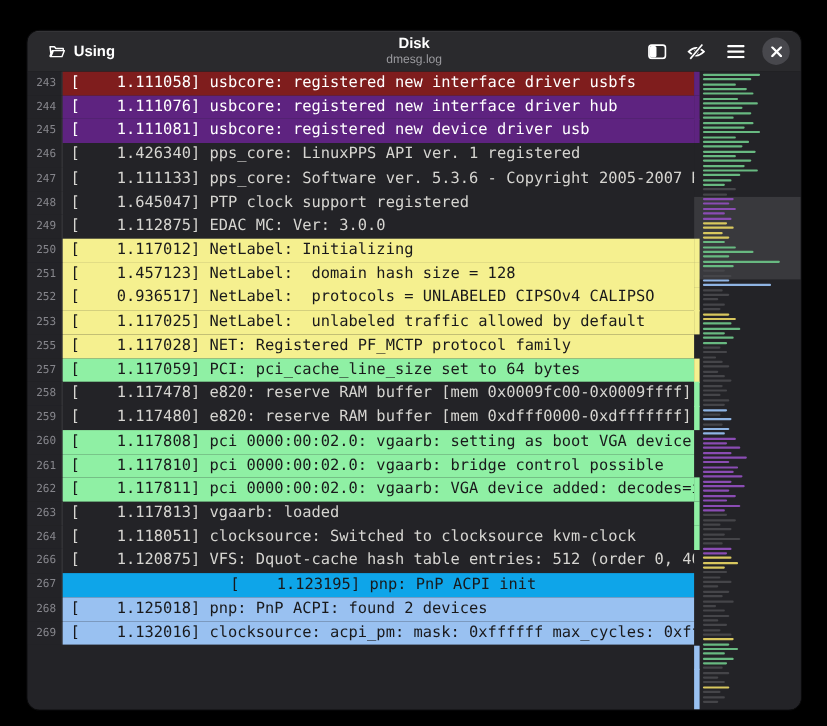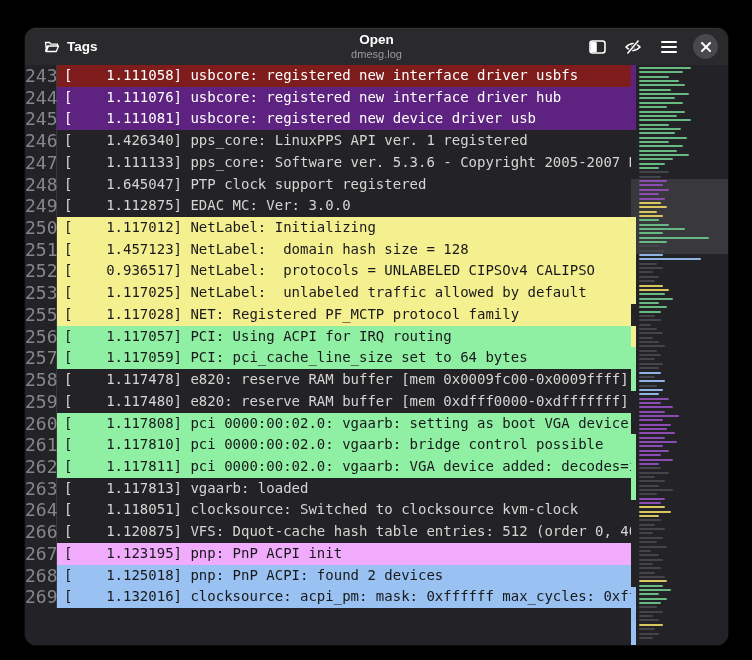--- a/index.html
+++ b/index.html
@@ -20,21 +20,21 @@
   .iconbtn{width:24px;height:24px;display:flex;align-items:center;justify-content:center;
            border-radius:6px;cursor:pointer;}
   .closebtn{width:25px;height:25px;border-radius:50%;background:#48484d;display:flex;
             align-items:center;justify-content:center;cursor:pointer;}
   .closebtn svg{display:block;}
   
   .editor{position:absolute;left:0;top:37px;right:0;bottom:0;background:#232327;overflow:hidden;}
   .rows{position:absolute;left:0;top:0;width:608px;}
   .row{display:flex;height:21.73px;}
   .gutter{width:32px;flex:0 0 32px;border-right:1px solid #3a3a3e;color:#86868c;
-          font-family:"DejaVu Sans Mono",monospace;font-size:18px;line-height:21.73px;
+          font-family:"DejaVu Sans Mono",monospace;font-size:10px;line-height:21.73px;
           text-align:right;padding-right:5px;box-sizing:border-box;background:#232327;}
   .code{flex:1;overflow:hidden;white-space:pre;font-family:"DejaVu Sans Mono",monospace;
         font-size:14px;line-height:21.73px;padding-left:7px;color:#d6d5d1;}
   .hl-purple .code{color:#ffffff;}
   .hl-yellow .code,.hl-green .code,.hl-blue .code{color:#19191b;}
   
   .minimap{position:absolute;right:0;top:0;bottom:0;width:97px;background:#232327;}
   .strip{position:absolute;left:0;width:5px;}
   .mbar{position:absolute;height:2px;border-radius:1px;}
   .slider{position:absolute;left:0;right:0;top:114px;height:75px;background:rgba(255,255,255,.10);}
@@ -44,25 +44,25 @@
 
 <div class="window">
 
   <div class="header">
     <div class="open-btn">
       <span style="display:flex;">
         <svg width="16" height="14" viewBox="0 0 16 14">
           <path d="M1.5 2.5 h4 l1.3 1.6 h6.7 v1.9 h-9 l-2 5 z M1.5 11 l2-5 h11 l-2.2 5.5 h-10 a1 1 0 0 1 -0.8 -0.5 z" fill="none" stroke="#ffffff" stroke-width="1.3" stroke-linejoin="round"></path>
         </svg>
       </span>
-      <span>Tags</span>
+      <span>Using</span>
     </div>
 
     <div class="titlebox">
-      <div class="title">Open</div>
+      <div class="title">Disk</div>
       <div class="subtitle">dmesg.log</div>
     </div>
 
     <div class="hbtns">
       <div class="iconbtn">
         <span style="display:flex;">
           <svg width="17" height="14" viewBox="0 0 17 14">
             <rect x="1" y="1" width="15" height="12" rx="2.5" fill="none" stroke="#ffffff" stroke-width="1.6"></rect>
             <rect x="1.8" y="1.8" width="6" height="10.4" rx="1.5" fill="#ffffff"></rect>
           </svg>
@@ -142,24 +142,20 @@
         </div>
         <div class="row hl-yellow">
           <div class="gutter">253</div>
           <div class="code" style="background: rgb(245, 240, 143);">[    1.117025] NetLabel:  unlabeled traffic allowed by default</div>
         </div>
         <div class="row hl-yellow">
           <div class="gutter">255</div>
           <div class="code" style="background: rgb(245, 240, 143);">[    1.117028] NET: Registered PF_MCTP protocol family</div>
         </div>
         <div class="row hl-green">
-          <div class="gutter">256</div>
-          <div class="code" style="background: rgb(143, 240, 164);">[    1.117057] PCI: Using ACPI for IRQ routing</div>
-        </div>
-        <div class="row hl-green">
           <div class="gutter">257</div>
           <div class="code" style="background: rgb(143, 240, 164);">[    1.117059] PCI: pci_cache_line_size set to 64 bytes</div>
         </div>
         <div class="row">
           <div class="gutter">258</div>
           <div class="code">[    1.117478] e820: reserve RAM buffer [mem 0x0009fc00-0x0009ffff]</div>
         </div>
         <div class="row">
           <div class="gutter">259</div>
           <div class="code">[    1.117480] e820: reserve RAM buffer [mem 0xdfff0000-0xdfffffff]</div>
@@ -183,21 +179,21 @@
         <div class="row">
           <div class="gutter">264</div>
           <div class="code">[    1.118051] clocksource: Switched to clocksource kvm-clock</div>
         </div>
         <div class="row">
           <div class="gutter">266</div>
           <div class="code">[    1.120875] VFS: Dquot-cache hash table entries: 512 (order 0, 4096 bytes)</div>
         </div>
         <div class="row hl-blue">
           <div class="gutter">267</div>
-          <div class="code" style="background: #f0abfc;">[    1.123195] pnp: PnP ACPI init</div>
+          <div class="code" style="background: #0ea5e9; text-align: center;">[    1.123195] pnp: PnP ACPI init</div>
         </div>
         <div class="row hl-blue">
           <div class="gutter">268</div>
           <div class="code" style="background: rgb(153, 193, 241);">[    1.125018] pnp: PnP ACPI: found 2 devices</div>
         </div>
         <div class="row hl-blue">
           <div class="gutter">269</div>
           <div class="code" style="background: rgb(153, 193, 241);">[    1.132016] clocksource: acpi_pm: mask: 0xffffff max_cycles: 0xffffff</div>
         </div>
       </div>

